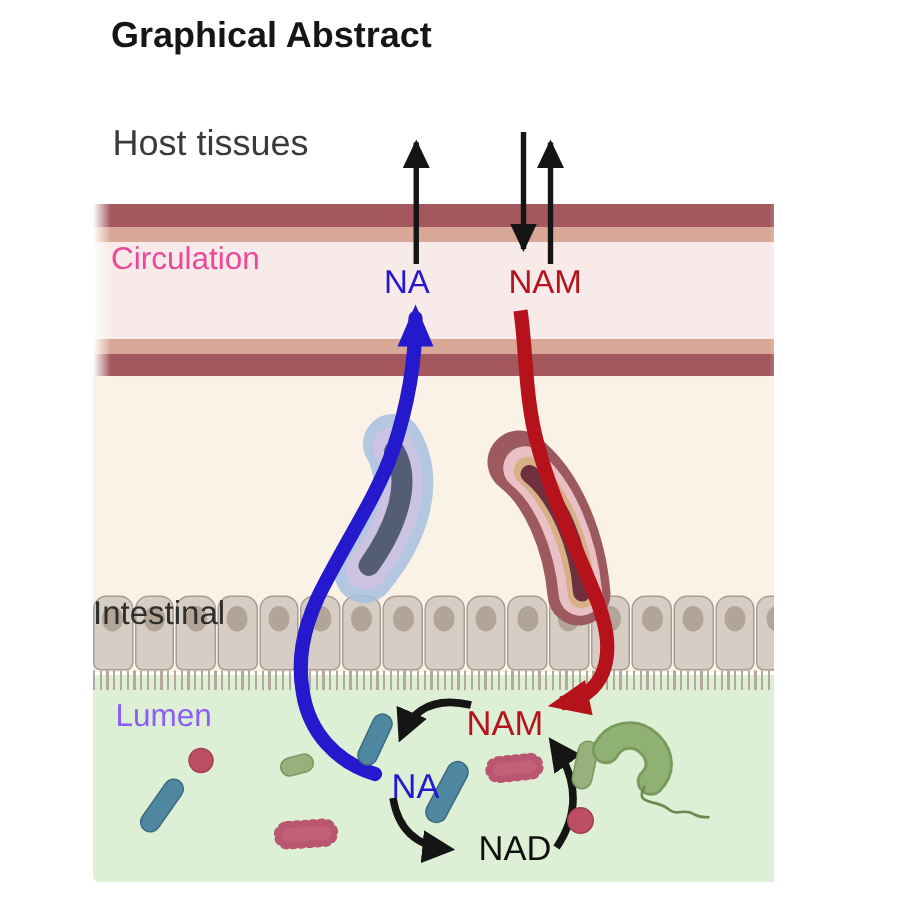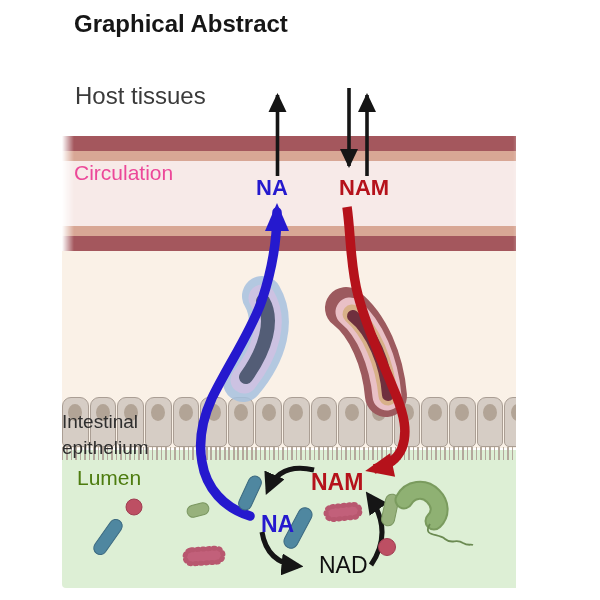--- a/index.html
+++ b/index.html
@@ -7,23 +7,23 @@
     position:relative;width:516px;height:600px;overflow:hidden;
     background:#ffffff;
     font-family:"Liberation Sans","DejaVu Sans",sans-serif;
     color:#222;
   }
   .abs{position:absolute;}
   .label{position:absolute;z-index:6;color:#333;white-space:nowrap;}
   #title{left:74px;top:10px;font-size:24px;font-weight:600;color:#161616;}
   #host-tissues{left:75px;top:82px;font-size:24px;color:#3a3a3a;}
   #circulation{left:74px;top:161px;font-size:21px;color:#ec4899;}
-  #epithelium-label{left:62px;top:396px;font-size:19px;line-height:26px;color:#2e2e2e;margin-top:13px;}
-  #lumen-label{left:77px;top:466px;font-size:21px;color:#4d7c0f;}
-  .mol{position:absolute;z-index:6;font-weight:700;}
+  #epithelium-label{left:62px;top:396px;font-size:22px;line-height:26px;color:#2e2e2e;}
+  #lumen-label{left:77px;top:466px;font-size:21px;color:#8b5cf6;}
+  .mol{position:absolute;z-index:6;font-weight:400;}
   .na{color:var(--na-blue,#2519ce);}
   .nam{color:var(--nam-red,#b5121b);}
   .nad{color:#101010;font-weight:500;}
   #na-circ{left:256px;top:175px;font-size:22px;}
   #nam-circ{left:339px;top:175px;font-size:22px;}
   #nam-lumen{left:311px;top:469px;font-size:23px;}
   #na-lumen{left:261px;top:511px;font-size:23px;}
   #nad-lumen{left:319px;top:552px;font-size:23px;}
 
   
@@ -192,21 +192,20 @@
         <path d="M430 524 C422 537, 438 533, 445 539 C452 545, 456 538, 463 543 C468 546, 471 544, 473 545" stroke="#6b8a52" stroke-width="1.8" fill="none"></path>
       </g>
     </g>
   </svg>
 
   <div id="title" class="label">Graphical Abstract</div>
   <div id="host-tissues" class="label">Host tissues</div>
   <div id="circulation" class="label">Circulation</div>
   <div id="epithelium-label" class="label">
     <div>Intestinal</div>
-    <div>epithelium</div>
   </div>
   <div id="lumen-label" class="label">Lumen</div>
 
   <div id="na-circ" class="mol na">NA</div>
   <div id="nam-circ" class="mol nam">NAM</div>
   <div id="nam-lumen" class="mol nam">NAM</div>
   <div id="na-lumen" class="mol na">NA</div>
   <div id="nad-lumen" class="mol nad">NAD</div>
 </div>
 

